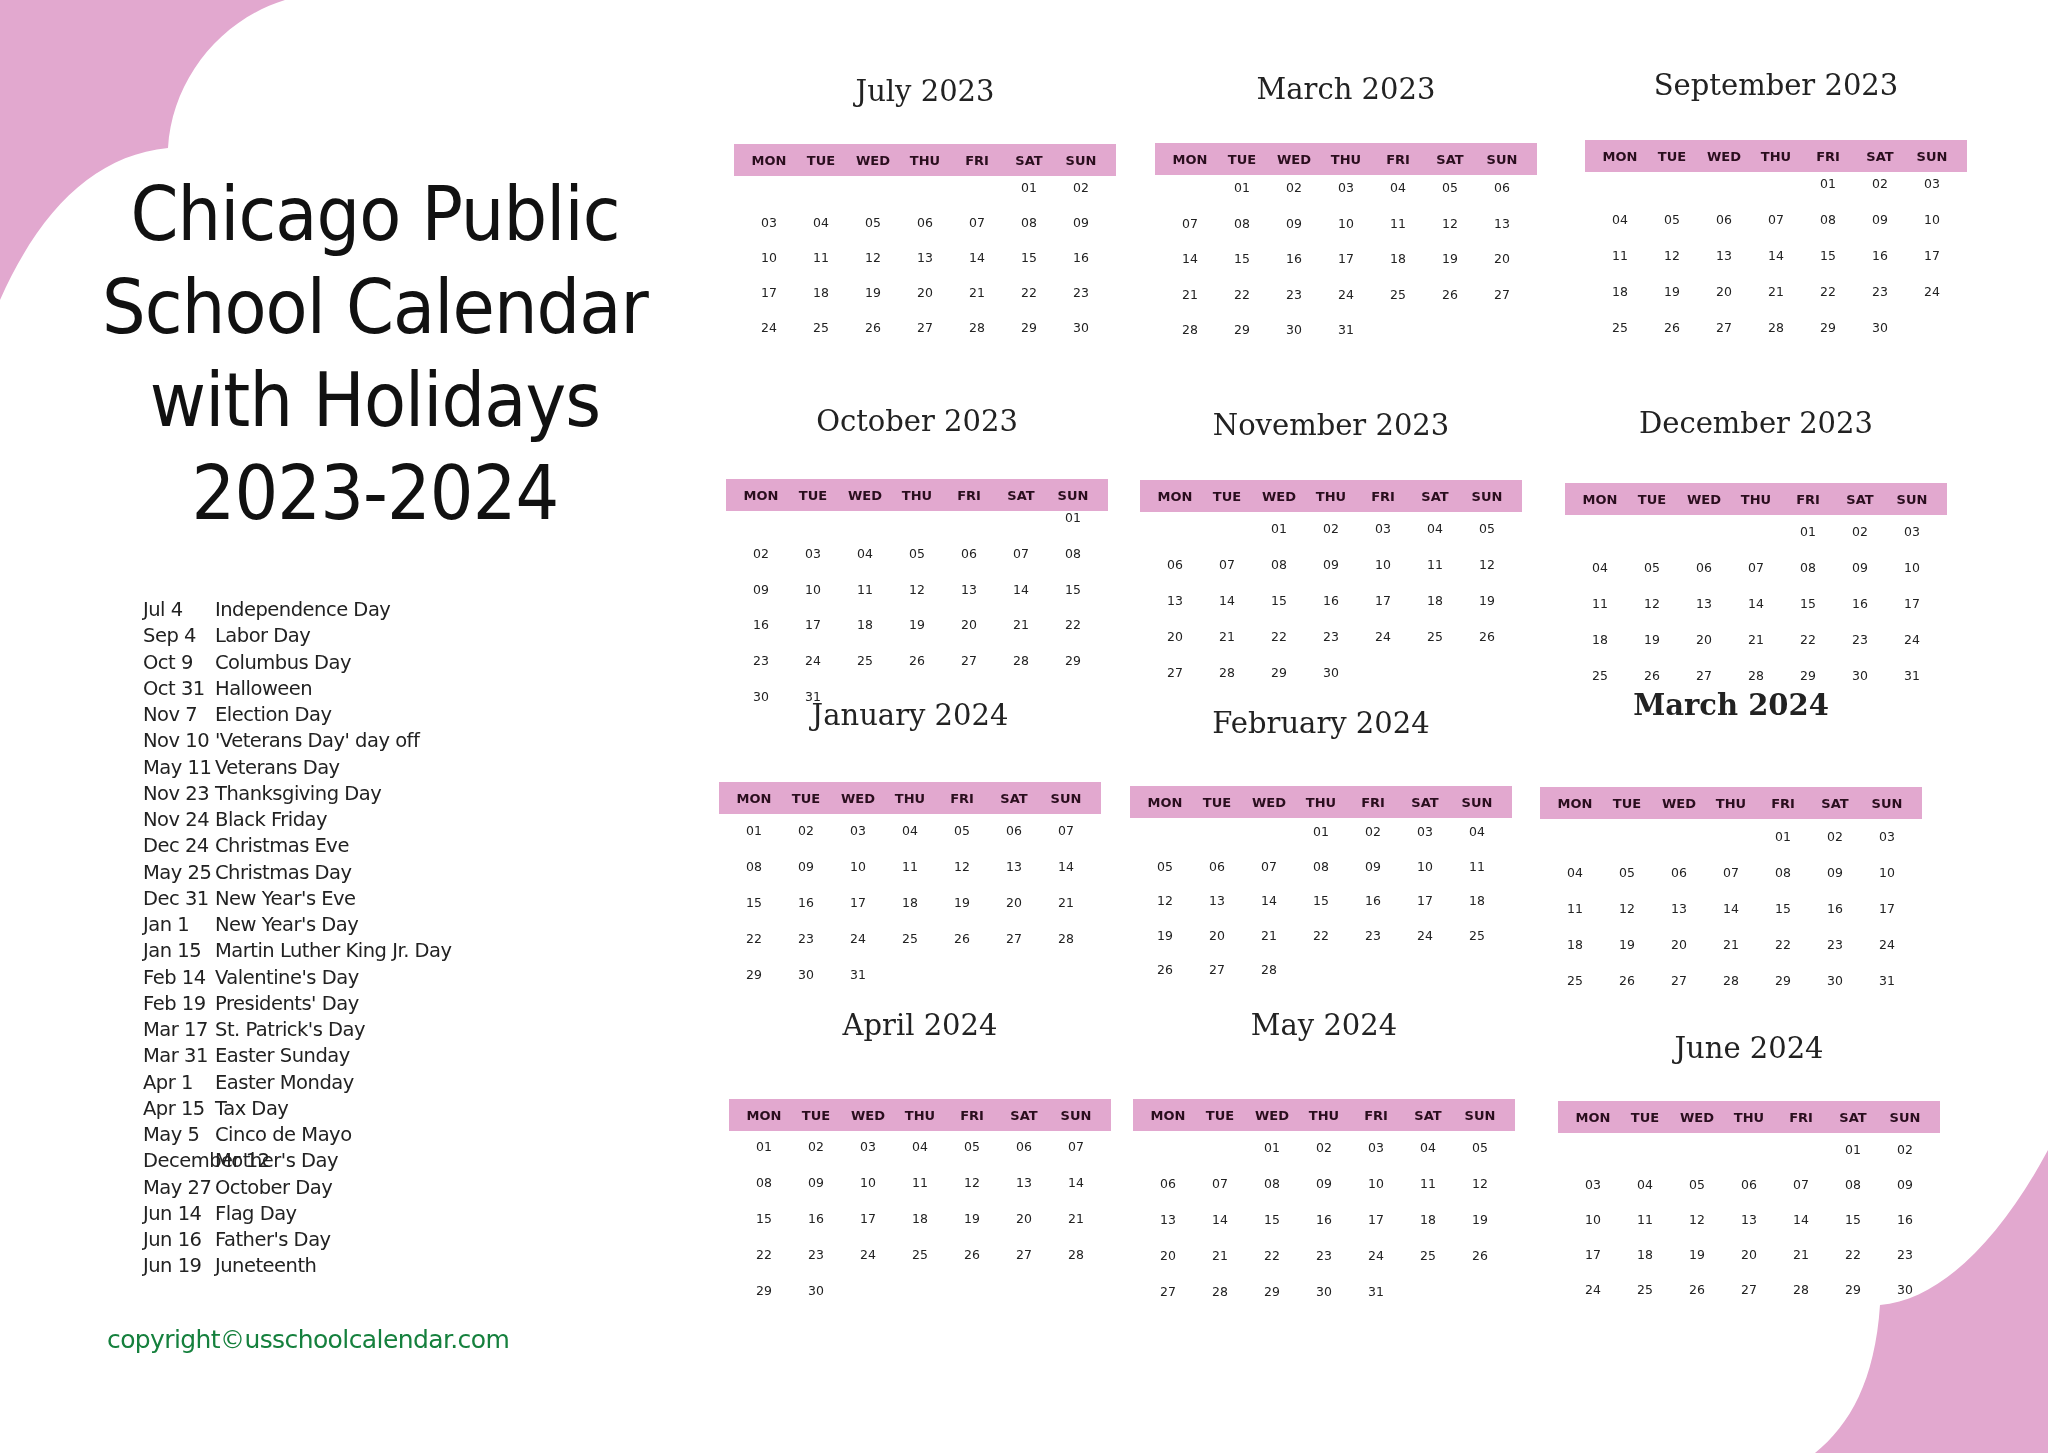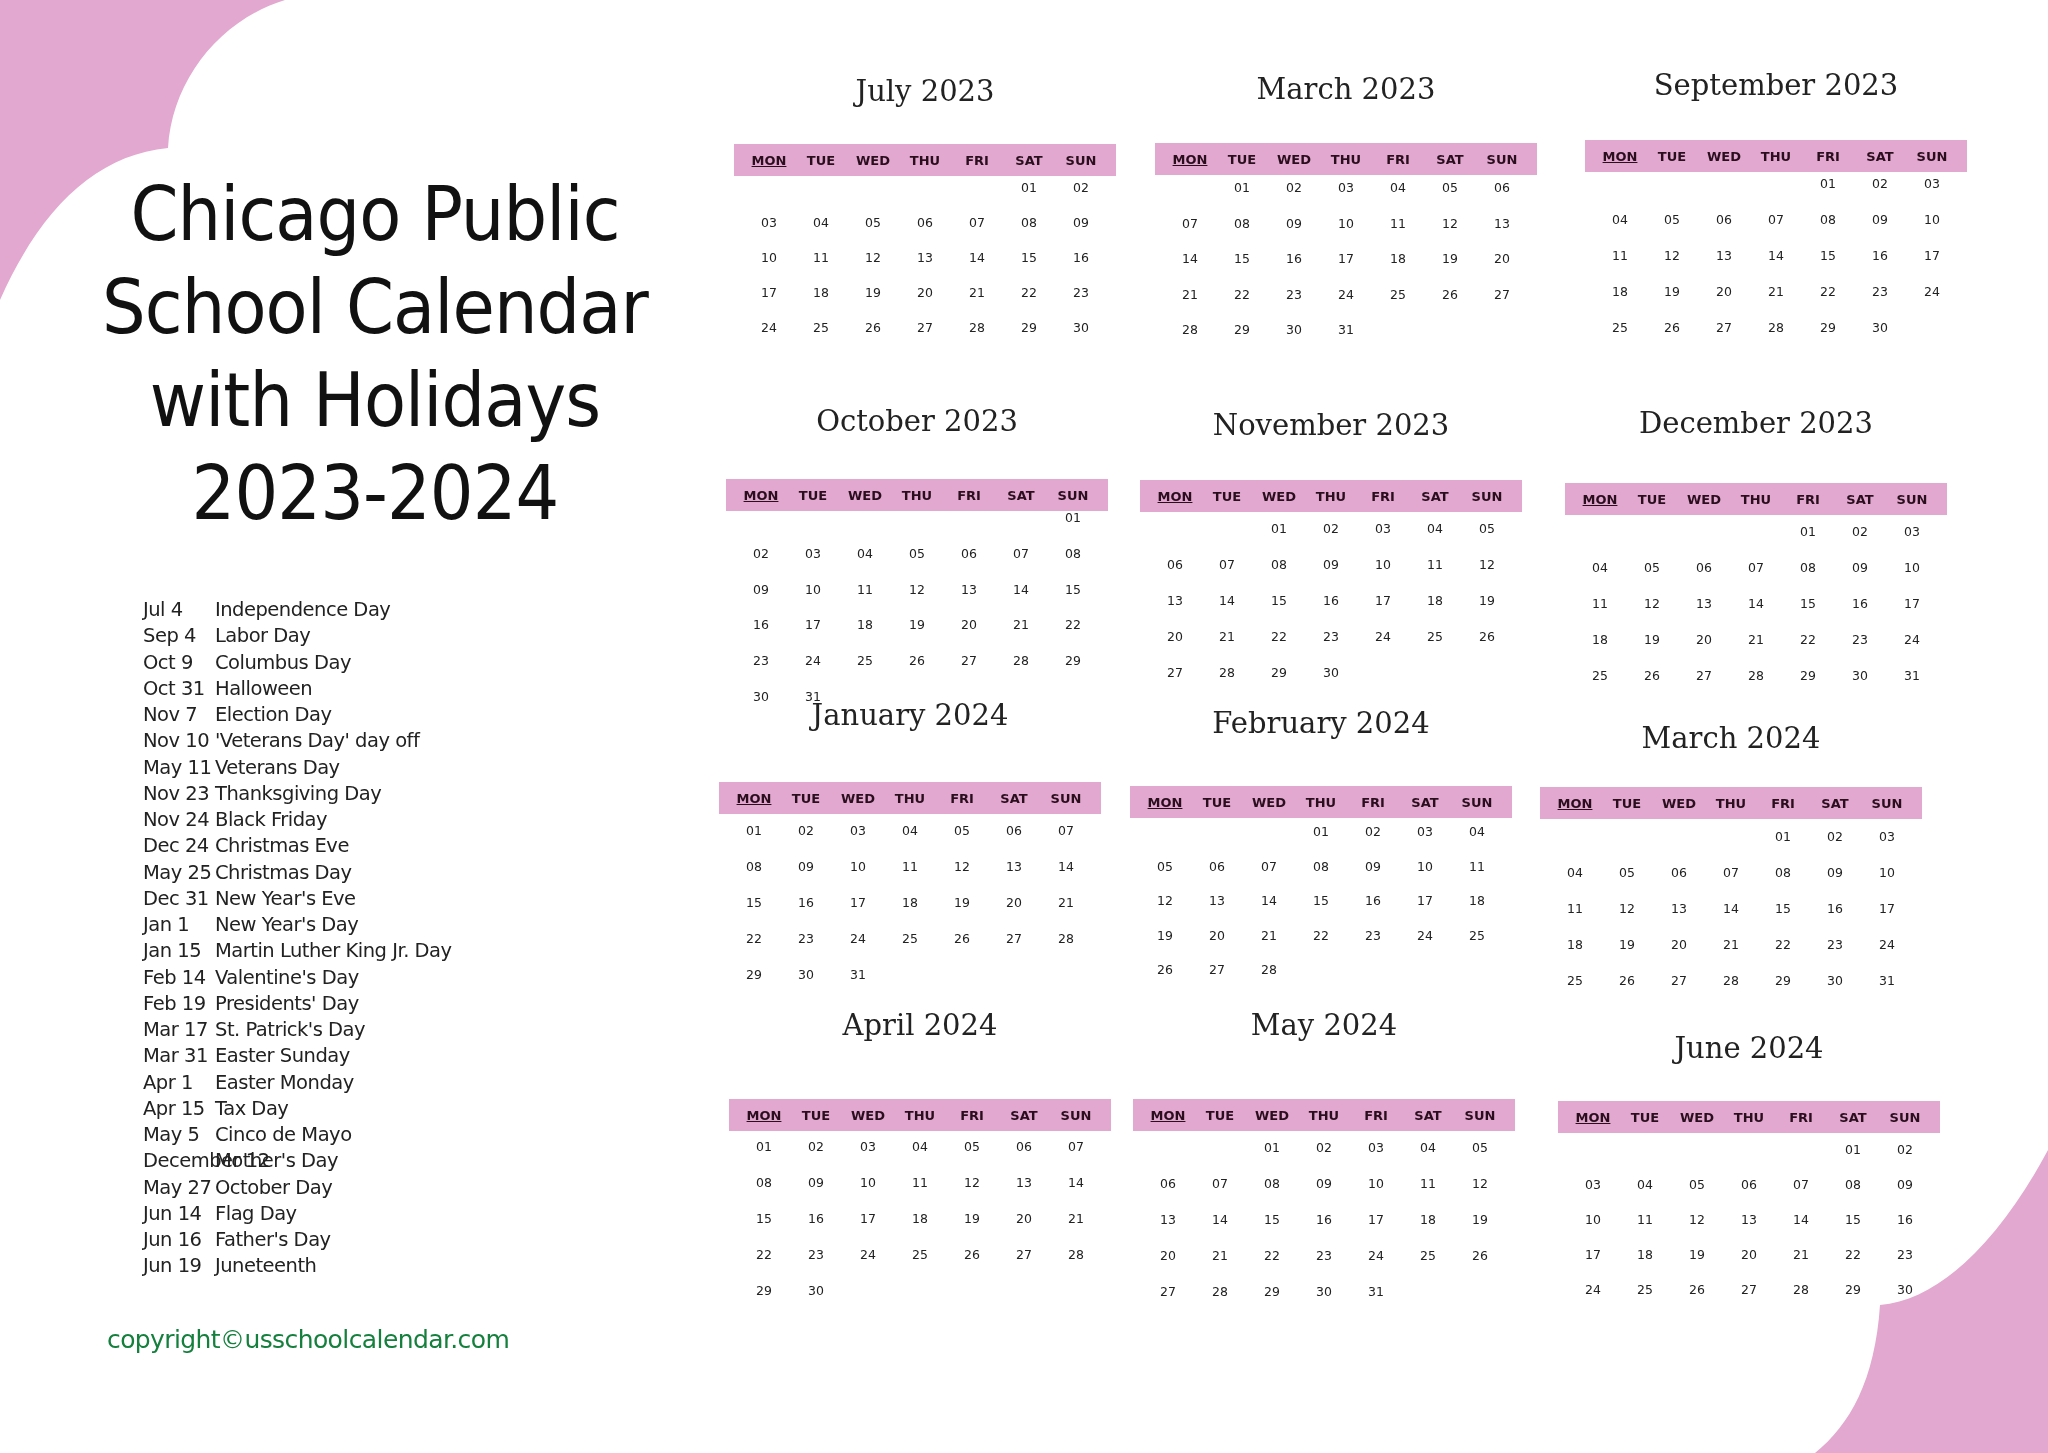--- a/index.html
+++ b/index.html
@@ -33,21 +33,21 @@
       font-family: "DejaVu Serif", serif; font-size: 29px; color: #222; white-space: nowrap;
     }
     .month-header {
       position: absolute; left: 0; width: 382px; height: 32px;
       background: #e2a8cf; display: flex; align-items: center;
     }
     .dow {
       width: 52px; text-align: center; font-family: "DejaVu Sans", sans-serif;
       font-weight: bold; font-size: 13px; color: #2a0e1e;
     }
-    .dow:first-child { margin-left: 9px; text-decoration: underline; }
+    .dow:first-child { margin-left: 9px; }
     .grid { position: absolute; left: 9px; }
     .week { display: flex; }
     .day {
       width: 52px; text-align: center; font-family: "DejaVu Sans", sans-serif;
       font-size: 12.5px; color: #222;
     }
   </style>
 </head>
 <body>
 
@@ -648,21 +648,21 @@
           <span class="day">27</span>
           <span class="day">28</span>
           <span class="day"></span>
           <span class="day"></span>
           <span class="day"></span>
           <span class="day"></span>
         </div>
       </div>
     </div>
     <div class="month" style="left: 1540px; top: 0px;">
-      <div class="month-title" style="top: 721px;">March 2024</div>
+      <div class="month-title" style="top: 688px; font-weight: bold;">March 2024</div>
       <div class="month-header" style="top: 787px;">
         <span class="dow">MON</span>
         <span class="dow">TUE</span>
         <span class="dow">WED</span>
         <span class="dow">THU</span>
         <span class="dow">FRI</span>
         <span class="dow">SAT</span>
         <span class="dow">SUN</span>
       </div>
       <div class="grid" style="top: 829px;">

